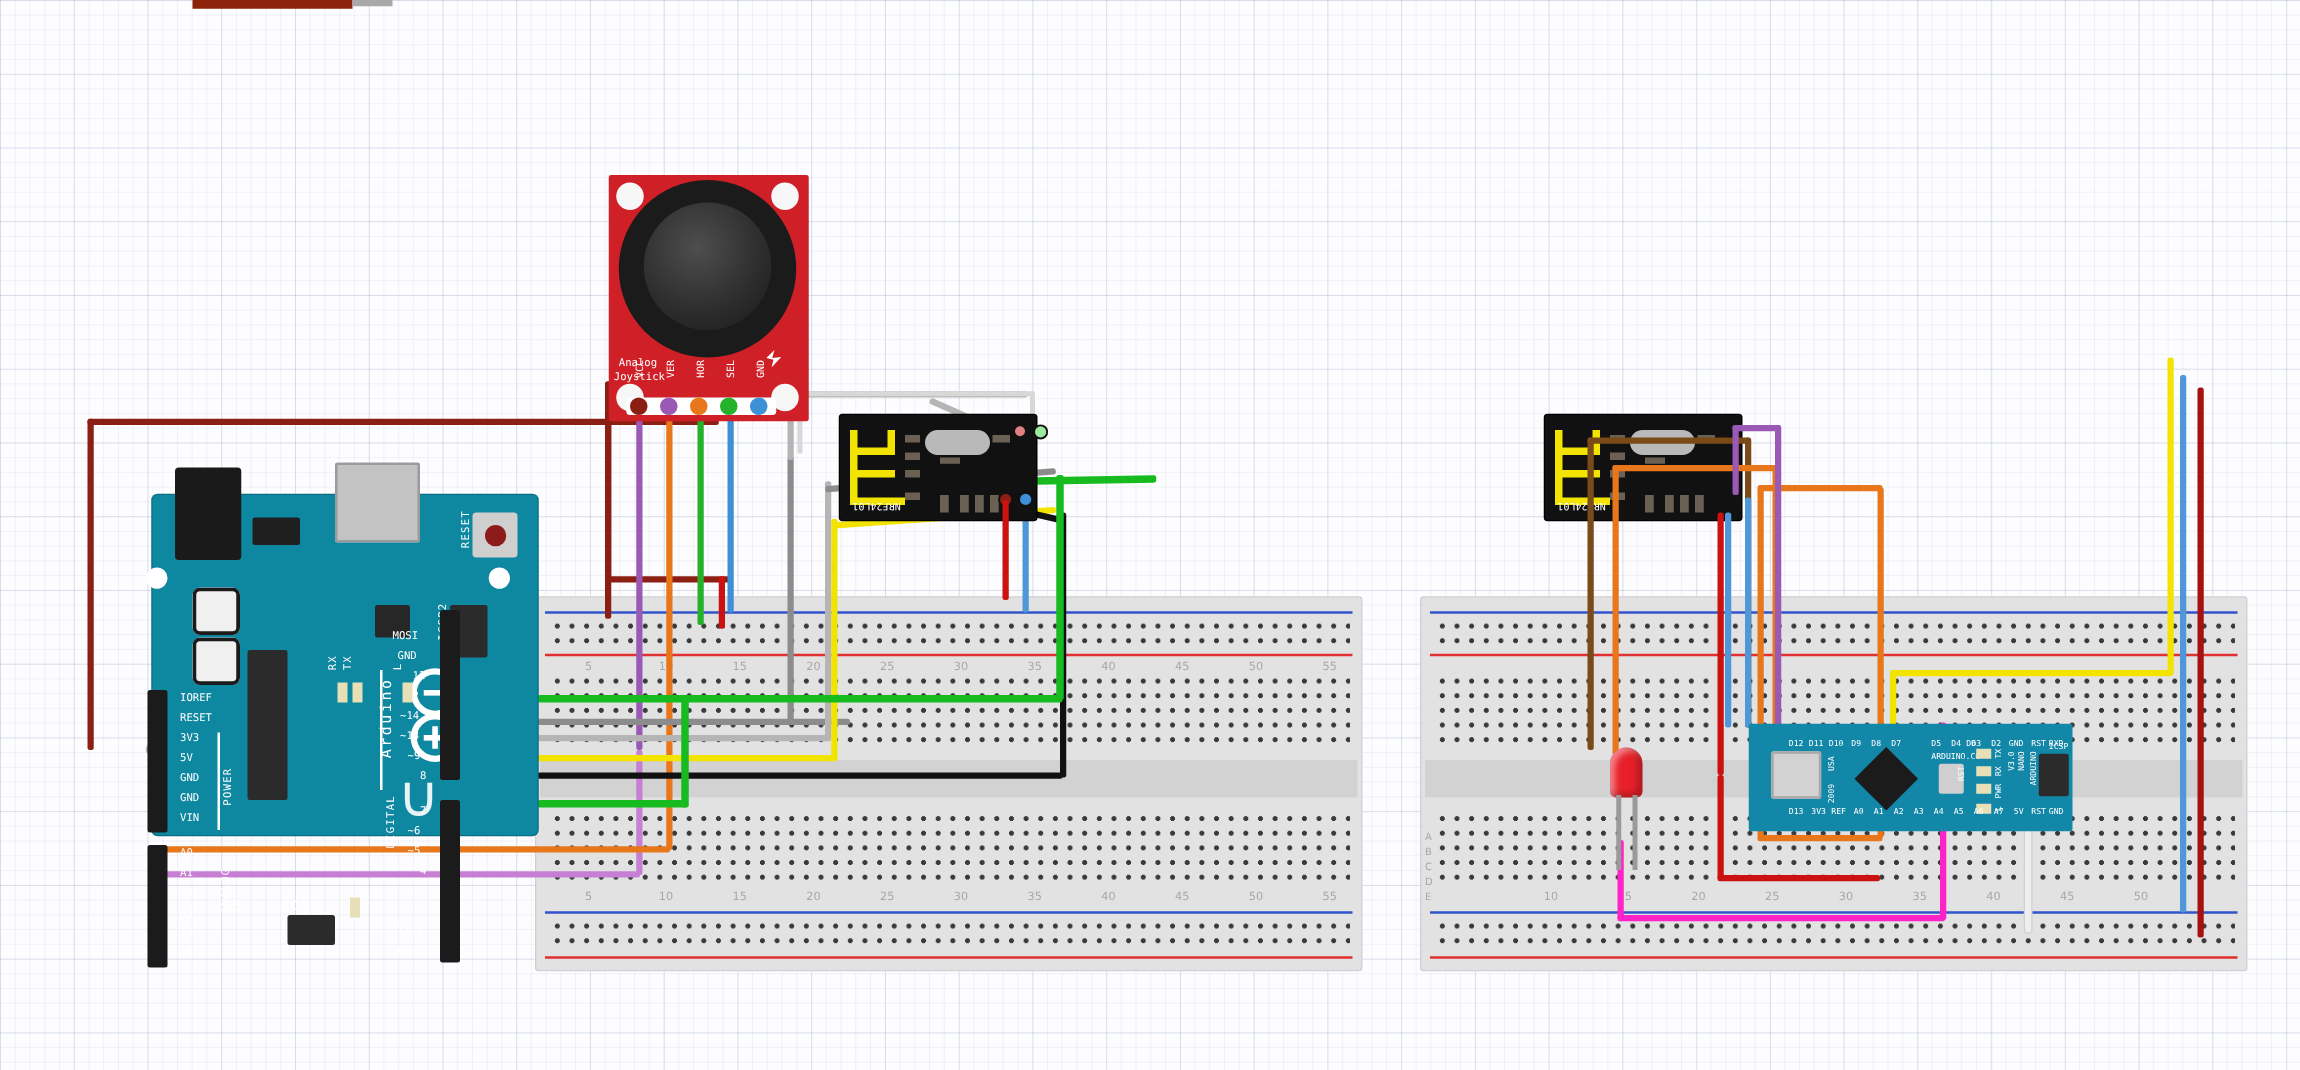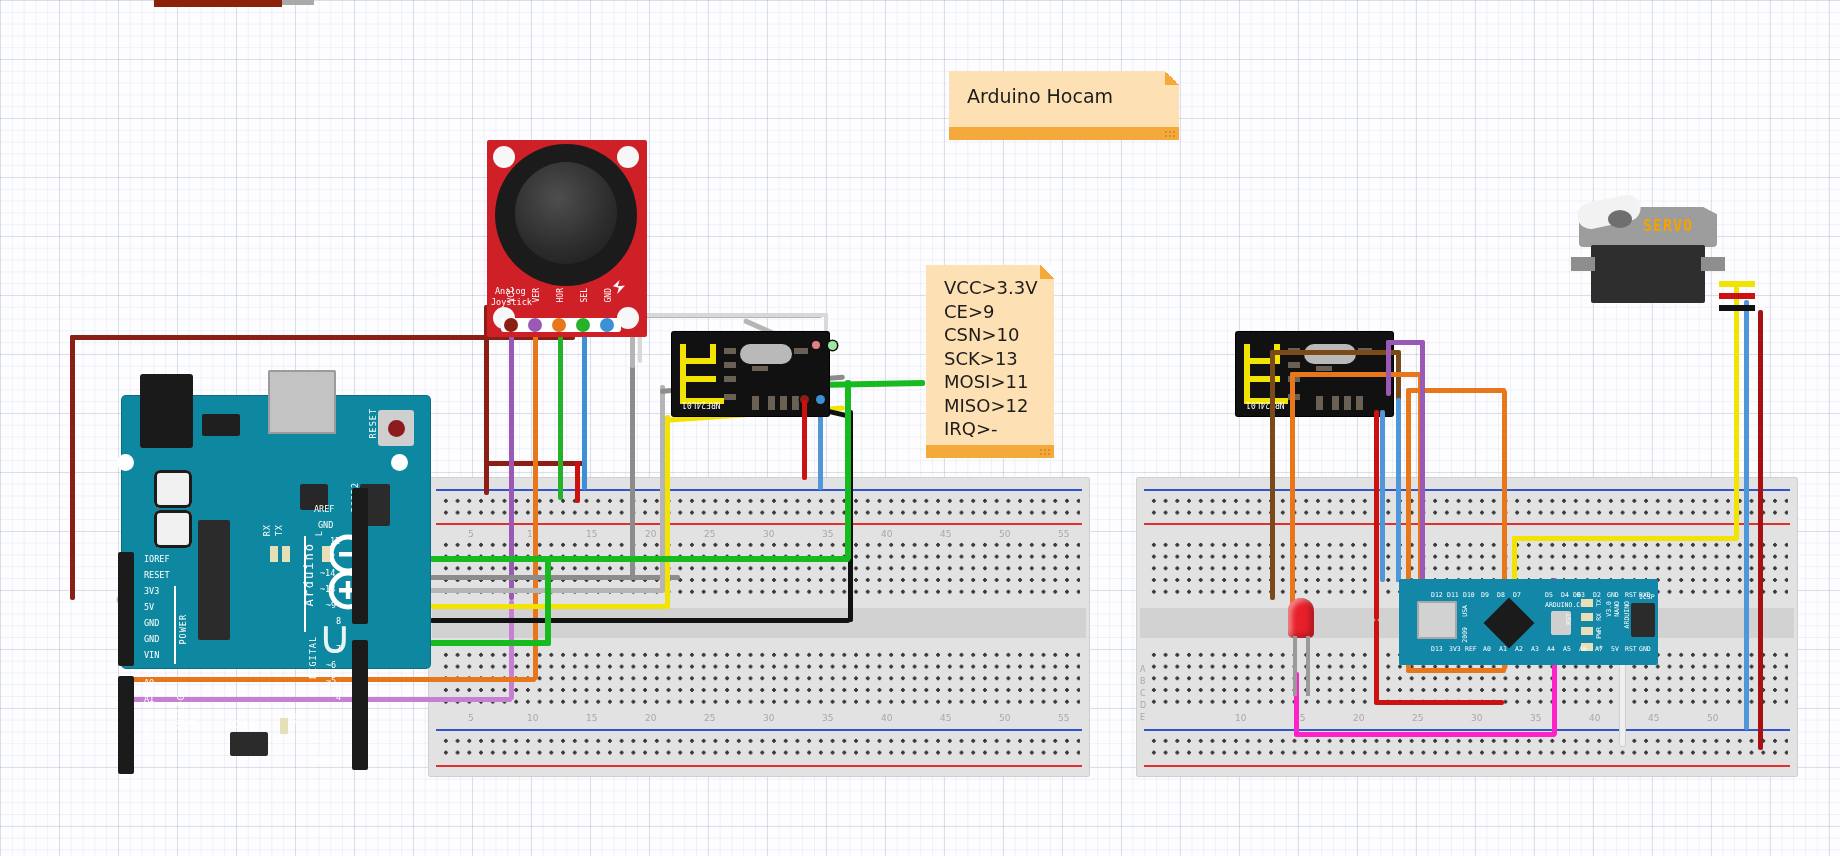--- a/index.html
+++ b/index.html
@@ -292,21 +292,21 @@
      <div class="hdr" style="left:-4px;top:280px;width:16px;height:98px;"></div>
      <div class="unolabel" style="left:22px;top:282px;">A0</div>
      <div class="unolabel" style="left:22px;top:298px;">A1</div>
      <div class="unolabel" style="left:22px;top:314px;">A2</div>
      <div class="unolabel" style="left:22px;top:330px;">A3</div>
      <div class="unolabel" style="left:22px;top:346px;">A4</div>
      <div class="unolabel" style="left:22px;top:362px;">A5</div>
      <div class="unolabelV" style="left:54px;top:298px;">ANALOG IN</div>
 
      <div class="hdr" style="left:230px;top:92px;width:16px;height:136px;"></div>
-     <div class="unolabel" style="left:192px;top:108px;">AREF</div>
+     <div class="unolabel" style="left:192px;top:108px;">MOSI</div>
      <div class="unolabel" style="left:196px;top:124px;">GND</div>
      <div class="unolabel" style="left:208px;top:140px;">12</div>
      <div class="unolabel" style="left:208px;top:156px;">2</div>
      <div class="unolabel" style="left:198px;top:172px;">~14</div>
      <div class="unolabel" style="left:198px;top:188px;">~13</div>
      <div class="unolabel" style="left:204px;top:204px;">~9</div>
      <div class="unolabel" style="left:214px;top:220px;">8</div>
 
      <div class="hdr" style="left:230px;top:244px;width:16px;height:130px;"></div>
      <div class="unolabel" style="left:214px;top:248px;">7</div>
@@ -345,39 +345,21 @@
      <div class="pad" style="left:120px;top:64px;width:7px;height:14px;"></div>
      <div class="lbl" style="left:10px;top:68px;">NRF24L01</div>
   </div>
 
   <div class="abs" style="left:800px;top:395px;width:9px;height:9px;border-radius:50%;background:#8c1f14;box-shadow:0 0 0 1.5px #111;"></div>
   <div class="abs" style="left:816px;top:395px;width:9px;height:9px;border-radius:50%;background:#3d8fd6;box-shadow:0 0 0 1.5px #111;"></div>
   <div class="abs" style="left:812px;top:341px;width:8px;height:8px;border-radius:50%;background:#e08080;"></div>
   <div class="abs" style="left:828px;top:341px;width:9px;height:9px;border-radius:50%;background:#9fe8a0;box-shadow:0 0 0 1.5px #111;"></div>
   <div class="abs w" style="left:802px;top:400px;width:5px;height:80px;background:#cc1111;"></div>
 
-  <div class="abs note" id="note1">
-     <div class="fold"></div>
-     <div class="body">Arduino Hocam</div>
-     <div class="bar"></div>
-     <div class="grip"></div>
-  </div>
-
-  <div class="abs note" id="note2">
-     <div class="fold"></div>
-     <div class="body">VCC&gt;3.3V
-CE&gt;9
-CSN&gt;10
-SCK&gt;13
-MOSI&gt;11
-MISO&gt;12
-IRQ&gt;-</div>
-     <div class="bar"></div>
-     <div class="grip"></div>
-  </div>
+
 
   <div class="abs nrf" style="left:1236px;top:332px;width:157px;height:84px;">
      <div class="ant" style="left:8px;top:12px;width:6px;height:60px;"></div>
      <div class="ant" style="left:8px;top:26px;width:36px;height:6px;"></div>
      <div class="ant" style="left:8px;top:44px;width:36px;height:6px;"></div>
      <div class="ant" style="left:8px;top:66px;width:44px;height:6px;"></div>
      <div class="ant" style="left:38px;top:12px;width:6px;height:20px;"></div>
      <div class="can" style="left:68px;top:12px;width:52px;height:20px;"></div>
      <div class="pad" style="left:52px;top:16px;width:12px;height:6px;"></div>
      <div class="pad" style="left:52px;top:30px;width:12px;height:6px;"></div>
@@ -418,33 +400,20 @@
   <div class="abs w" style="left:1552px;top:578px;width:5px;height:158px;background:#ff22c8;"></div>
   <div class="abs w" style="left:1294px;top:732px;width:262px;height:5px;background:#ff22c8;"></div>
   <div class="abs w" style="left:1294px;top:672px;width:5px;height:64px;background:#ff22c8;"></div>
   <div class="abs w" style="left:1620px;top:660px;width:5px;height:86px;background:#efefef;box-shadow:0 0 0 1px #cfcfcf;"></div>
 
   <div class="abs" style="left:1288px;top:598px;width:26px;height:40px;background:#e8202a;border-radius:13px 13px 5px 5px;
        box-shadow:inset -4px -3px 6px rgba(0,0,0,.25), inset 4px 3px 5px rgba(255,255,255,.45);"></div>
   <div class="abs" style="left:1293px;top:636px;width:4px;height:60px;background:#9a9a9a;"></div>
   <div class="abs" style="left:1306px;top:636px;width:4px;height:60px;background:#9a9a9a;"></div>
 
-  <div class="abs" id="servo">
-     <div class="abs" style="left:8px;top:0px;width:138px;height:40px;background:#9d9d9d;border-radius:4px;
-          clip-path:polygon(0 18%, 10% 0, 90% 0, 100% 18%, 100% 100%, 0 100%);"></div>
-     <div class="abs" style="left:6px;top:-8px;width:64px;height:26px;background:#f2f2f2;border-radius:13px;transform:rotate(-12deg);"></div>
-     <div class="abs" style="left:37px;top:3px;width:24px;height:18px;border-radius:50%;background:#6f6f6f;"></div>
-     <div class="abs" style="left:20px;top:38px;width:114px;height:58px;background:#2e2e2e;border-radius:2px;"></div>
-     <div class="abs" style="left:0px;top:50px;width:24px;height:14px;background:#8e8e8e;"></div>
-     <div class="abs" style="left:130px;top:50px;width:24px;height:14px;background:#8e8e8e;"></div>
-     <div class="abs" style="left:72px;top:10px;color:#f5a200;font-size:15px;font-family:'DejaVu Sans Mono',monospace;font-weight:bold;letter-spacing:1px;">SERVO</div>
-     <div class="abs" style="left:148px;top:74px;width:36px;height:6px;background:#f2e400;"></div>
-     <div class="abs" style="left:148px;top:86px;width:36px;height:6px;background:#cc1111;"></div>
-     <div class="abs" style="left:148px;top:98px;width:36px;height:6px;background:#111111;"></div>
-  </div>
 
   <div class="abs" id="nano">
      <div class="abs" style="left:18px;top:22px;width:40px;height:38px;background:#d2d2d2;border-radius:2px;box-shadow:inset 0 0 0 2px #a8a8a8;"></div>
      <div class="abs" style="left:92px;top:26px;width:36px;height:36px;background:#1b1b1b;transform:rotate(45deg);"></div>
      <div class="abs" style="left:152px;top:32px;width:20px;height:24px;background:#cfcfcf;border-radius:2px;"></div>
      <div class="abs" style="left:232px;top:24px;width:24px;height:34px;background:#2b2b2b;border-radius:2px;"></div>
      <div class="nanolbl" style="left:146px;top:22px;">ARDUINO.CC</div>
      <div class="nanovert" style="left:224px;top:22px;">ARDUINO</div>
      <div class="nanovert" style="left:214px;top:22px;">NANO</div>
      <div class="nanovert" style="left:206px;top:22px;">V3.0</div>

